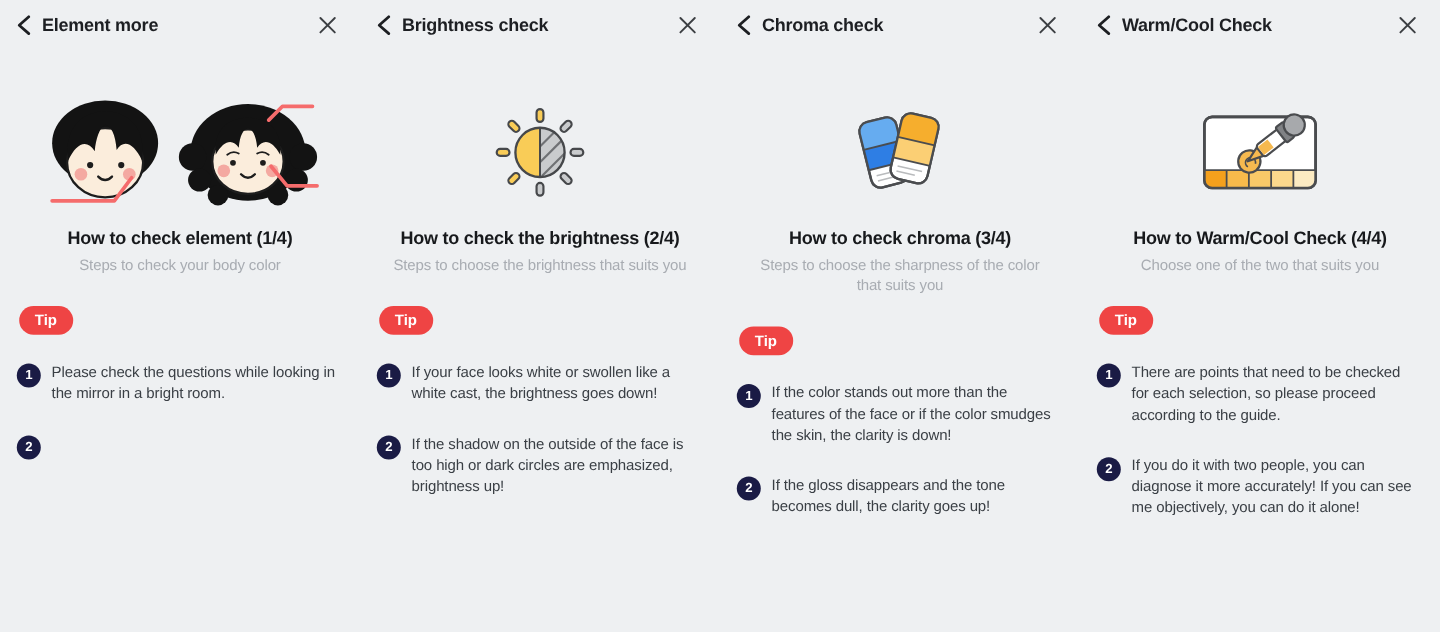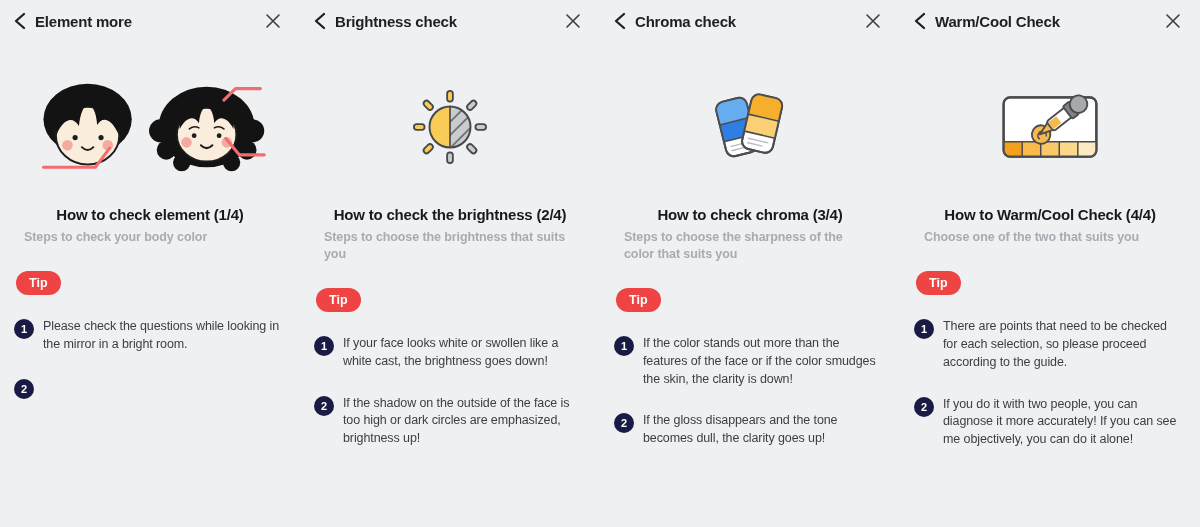--- a/index.html
+++ b/index.html
@@ -9,22 +9,22 @@
     font-family:"Liberation Sans",sans-serif;
     display:flex;overflow:hidden;
     -webkit-font-smoothing:antialiased;
   }
   .panel{width:300px;height:527px;box-sizing:border-box;flex:0 0 300px;}
   .panel-header{display:flex;align-items:center;height:26px;padding:8px 16px 0 10px;}
   .back-btn{width:20px;height:20px;display:flex;align-items:center;justify-content:center;color:#1d1f23;cursor:pointer;}
   .header-title{font-size:15px;font-weight:600;color:#1d1f23;margin-left:5px;letter-spacing:-0.2px;}
   .close-btn{margin-left:auto;width:22px;height:22px;display:flex;align-items:center;justify-content:center;color:#3c3f43;cursor:pointer;}
   .illus{height:102px;margin-top:42px;display:flex;justify-content:center;align-items:center;}
-  .title{text-align:center;font-size:15px;font-weight:700;color:#17191c;margin-top:28px;letter-spacing:-0.2px;}
-  .subtitle{font-size:12.5px;font-weight:700;color:#A8ACB2;margin-top:6px;padding:0 24px;line-height:1.35;letter-spacing:-0.1px;}
+  .title{text-align:center;font-size:15px;font-weight:700;color:#17191c;margin-top:12px;letter-spacing:-0.2px;}
+  .subtitle{text-align:center;font-size:12.5px;font-weight:400;color:#A8ACB2;margin-top:6px;padding:0 24px;line-height:1.35;letter-spacing:-0.1px;}
   .tip-badge{display:inline-block;background:#ef4444;color:#fff;font-size:12.5px;font-weight:700;padding:5px 13px;border-radius:13px;margin:25px 0 0 16px;}
   .tips{margin-top:23px;padding:0 16px 0 14px;display:flex;flex-direction:column;gap:24px;}
   .tip-row{display:flex;gap:9px;align-items:flex-start;}
   .tip-num{flex:0 0 auto;width:20px;height:20px;border-radius:50%;background:#1A1B45;color:#fff;font-size:11px;font-weight:700;display:flex;align-items:center;justify-content:center;margin-top:1px;}
   .tip-text{font-size:12.5px;color:#3A3F45;line-height:1.43;max-width:238px;letter-spacing:-0.1px;}
   svg{display:block;}
 </style>
 </head>
 <body>
 

